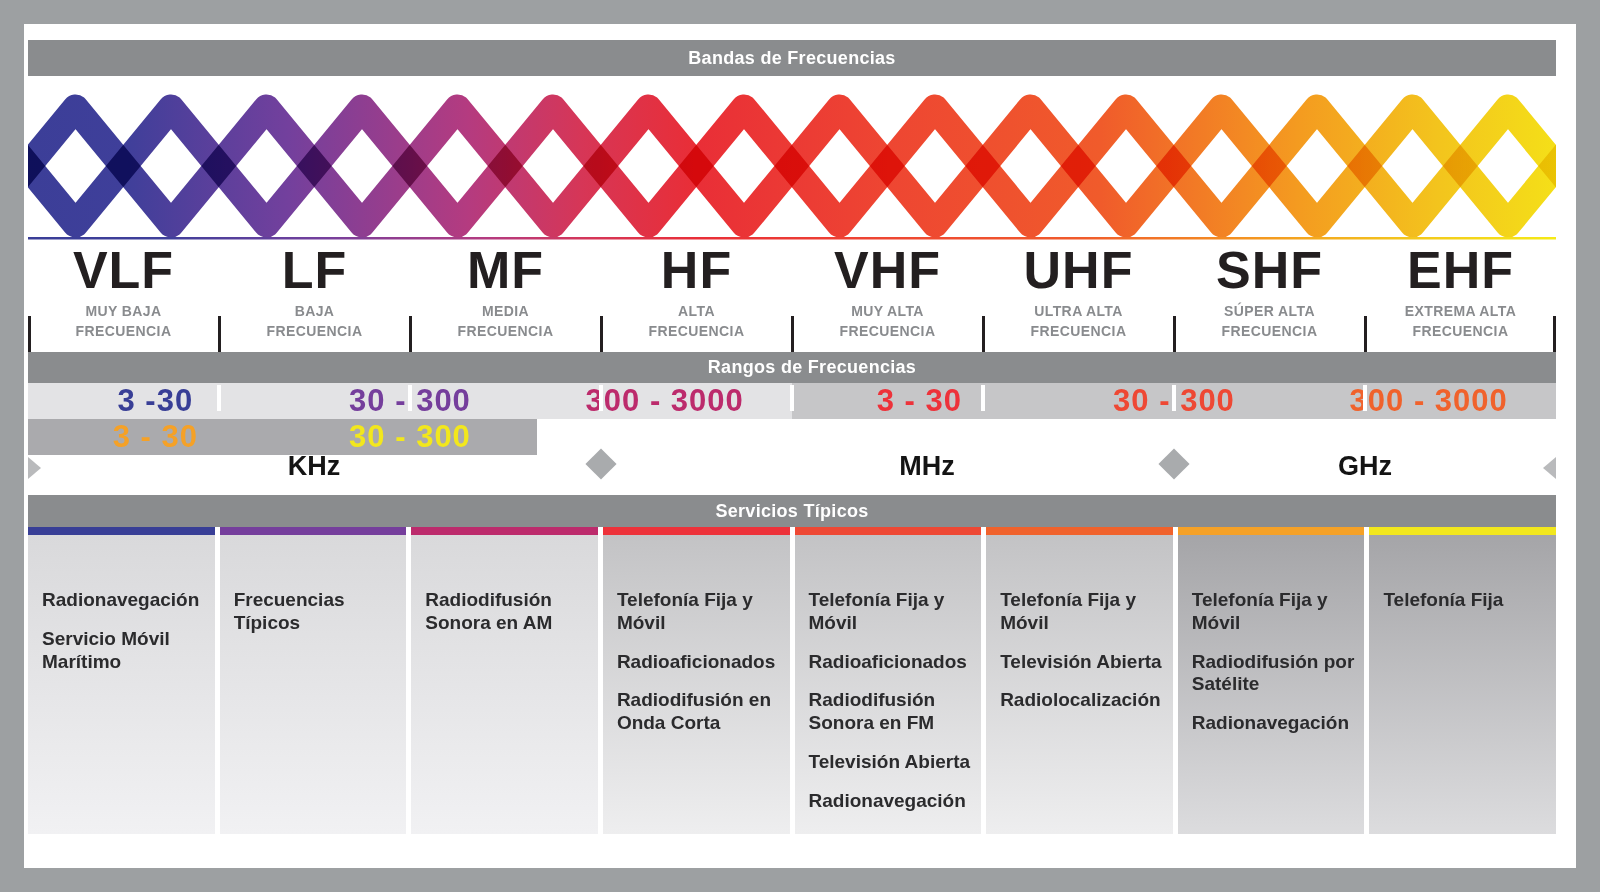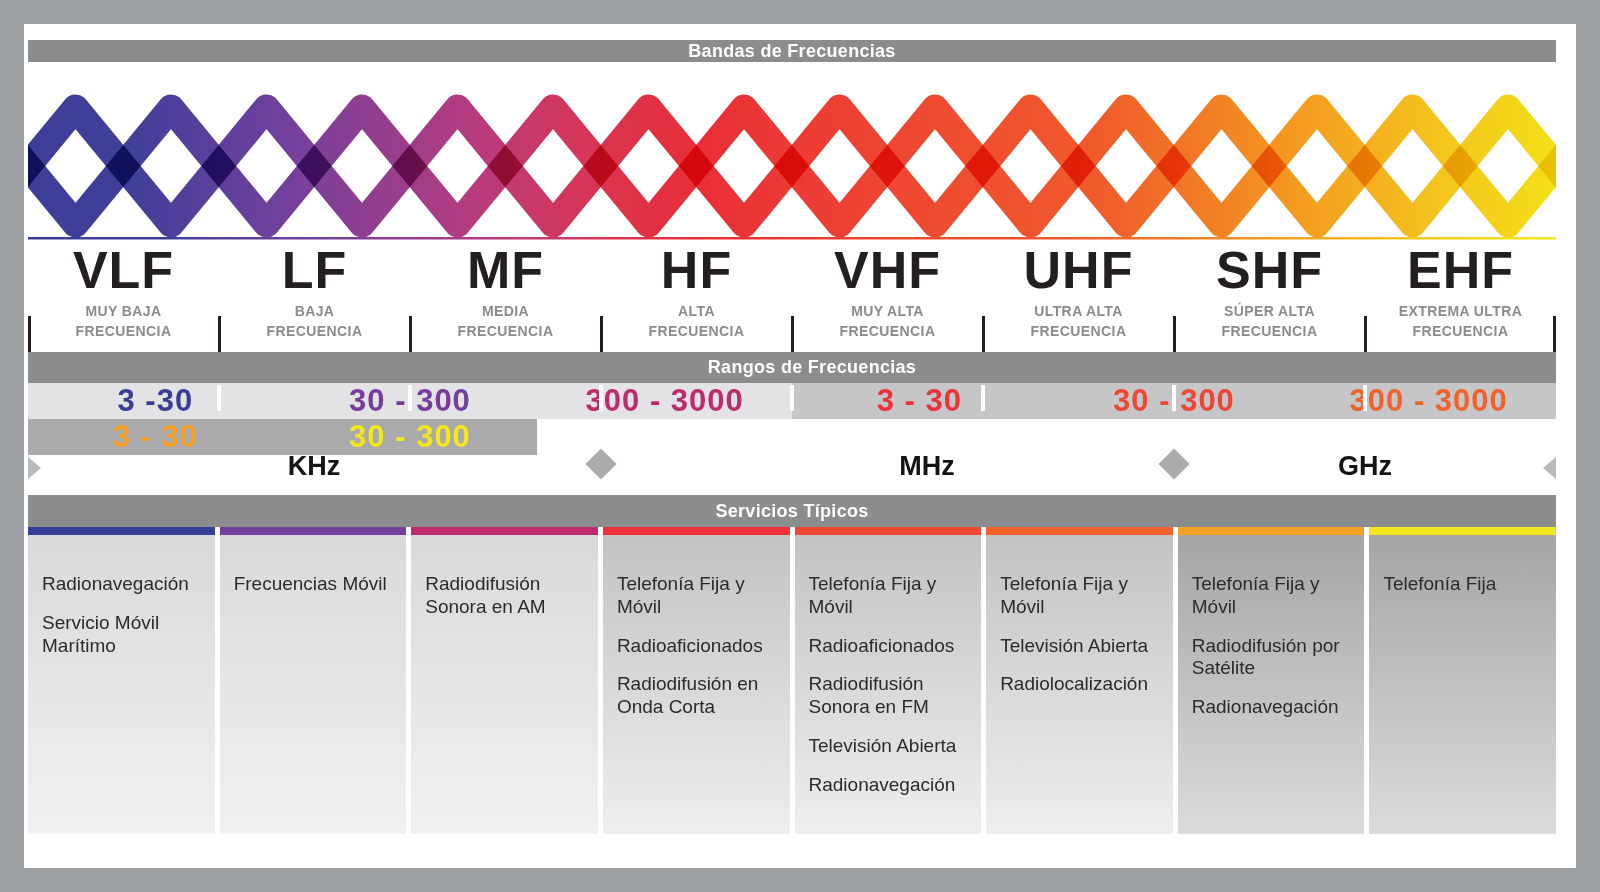--- a/index.html
+++ b/index.html
@@ -4,21 +4,21 @@
 <style>
   * { margin:0; padding:0; box-sizing:border-box; }
   html,body { width:1600px; height:892px; background:#fff; overflow:hidden;
               font-family:"Liberation Sans","DejaVu Sans",sans-serif; }
   .frame { width:1600px; height:892px; border:24px solid #9da0a2; background:#fff; position:relative; }
   .canvas { position:absolute; top:0; left:4px; width:1528px; height:844px; }
 
   .bar { position:absolute; left:0; width:1528px; background:#8a8c8e; color:#fff;
          display:flex; align-items:center; justify-content:center;
          font-size:18px; font-weight:600; letter-spacing:.3px; }
-  .title-bar    { top:16px;  height:22px; }
+  .title-bar    { top:16px;  height:36px; }
   .rangos-bar   { top:328px; height:31px;padding-left:40px; }
   .servicios-bar{ top:471px; height:32px; }
 
   .wave { position:absolute; top:68px; left:0; }
   .waveB { mix-blend-mode:multiply; }
 
   
   .bands-row { position:absolute; top:216px; left:0; width:1528px; height:112px;
                display:grid; grid-template-columns:repeat(8,1fr); }
   .band-cell { text-align:center; padding-top:2px; }
@@ -48,21 +48,21 @@
 
   
   .columns-row { position:absolute; top:503px; left:0; width:1528px; height:307px;
                  display:grid; grid-template-columns:repeat(8,1fr); column-gap:5px; }
   .svc-col { display:flex; flex-direction:column; }
   .strip { height:8px; flex:0 0 8px; }
   .svc-body { flex:1; padding:38px 10px 0 14px; }
   .svc-col.g0 .svc-body { background:linear-gradient(180deg,#d9d9db 0%,#f1f1f3 100%); }
   .svc-col.g1 .svc-body { background:linear-gradient(180deg,#c3c3c5 0%,#eeeeef 100%); }
   .svc-col.g2 .svc-body { background:linear-gradient(180deg,#a5a5a8 0%,#dcdcde 100%); }
-  .svc-item { font-size:19px; font-weight:400; color:#2b2b2d; line-height:1.2; margin-bottom:16px; }
+  .svc-item { font-size:19px; font-weight:700; color:#2b2b2d; line-height:1.2; margin-bottom:16px;margin-top:16px; }
 </style>
 </head>
 <body>
 
 <div class="frame">
   <div class="canvas">
 
     <div class="bar title-bar">
       <span>Bandas de Frecuencias</span>
     </div>
@@ -112,21 +112,21 @@
       <div class="band-cell">
         <div class="abbr">UHF</div>
         <div class="sub"><span>ULTRA ALTA</span><br><span>FRECUENCIA</span></div>
       </div>
       <div class="band-cell">
         <div class="abbr">SHF</div>
         <div class="sub"><span>SÚPER ALTA</span><br><span>FRECUENCIA</span></div>
       </div>
       <div class="band-cell">
         <div class="abbr">EHF</div>
-        <div class="sub"><span>EXTREMA ULTRA</span><br><span>FRECUENCIA</span></div>
+        <div class="sub"><span>EXTREMA ALTA</span><br><span>FRECUENCIA</span></div>
       </div>
       <div class="btick" style="left:0"></div>
       <div class="btick" style="left:189.5px"></div>
       <div class="btick" style="left:380.5px"></div>
       <div class="btick" style="left:571.5px"></div>
       <div class="btick" style="left:762.5px"></div>
       <div class="btick" style="left:953.5px"></div>
       <div class="btick" style="left:1144.5px"></div>
       <div class="btick" style="left:1335.5px"></div>
       <div class="btick" style="left:1525px"></div>
@@ -188,21 +188,21 @@
       <div class="svc-col g0">
         <div class="strip" style="background-color: rgb(56, 62, 150);"></div>
         <div class="svc-body">
           <div class="svc-item">Radionavegación</div>
           <div class="svc-item">Servicio Móvil Marítimo</div>
         </div>
       </div>
       <div class="svc-col g0">
         <div class="strip" style="background-color: rgb(117, 62, 156);"></div>
         <div class="svc-body">
-          <div class="svc-item">Frecuencias Móvil</div>
+          <div class="svc-item">Frecuencias Típicos</div>
         </div>
       </div>
       <div class="svc-col g0">
         <div class="strip" style="background-color: rgb(188, 43, 108);"></div>
         <div class="svc-body">
           <div class="svc-item">Radiodifusión Sonora en AM</div>
         </div>
       </div>
       <div class="svc-col g1">
         <div class="strip" style="background-color: rgb(237, 50, 58);"></div>

